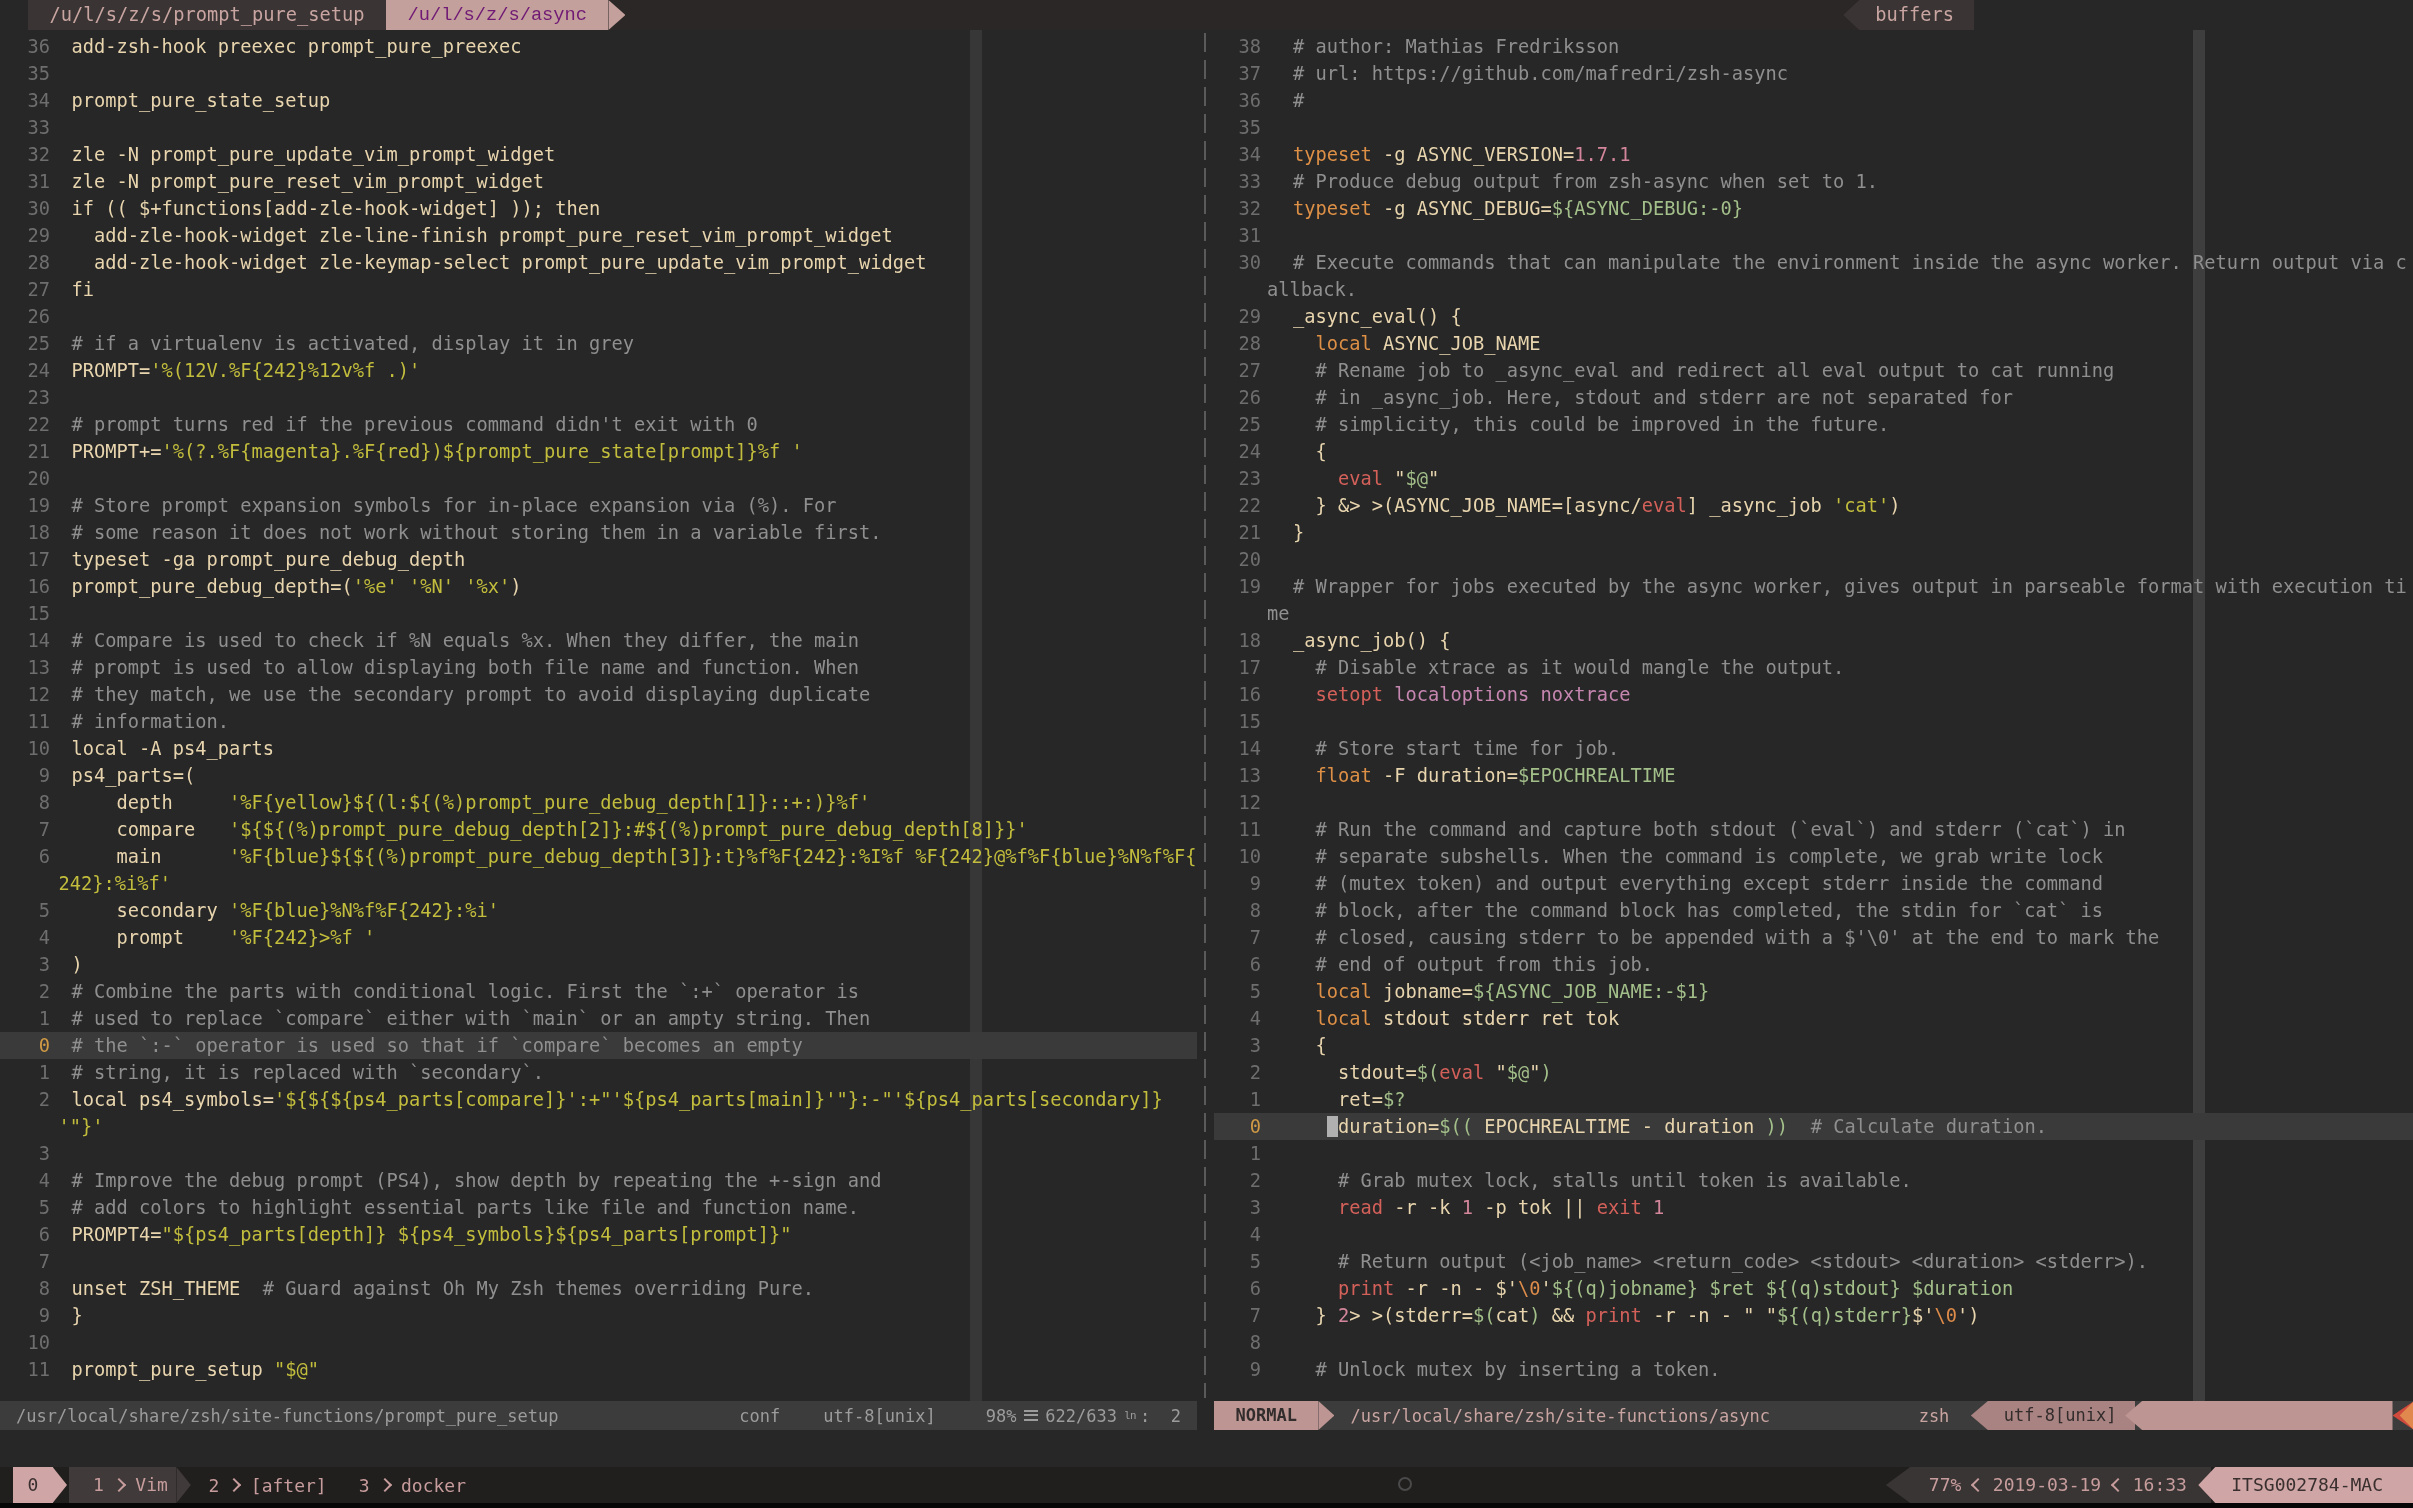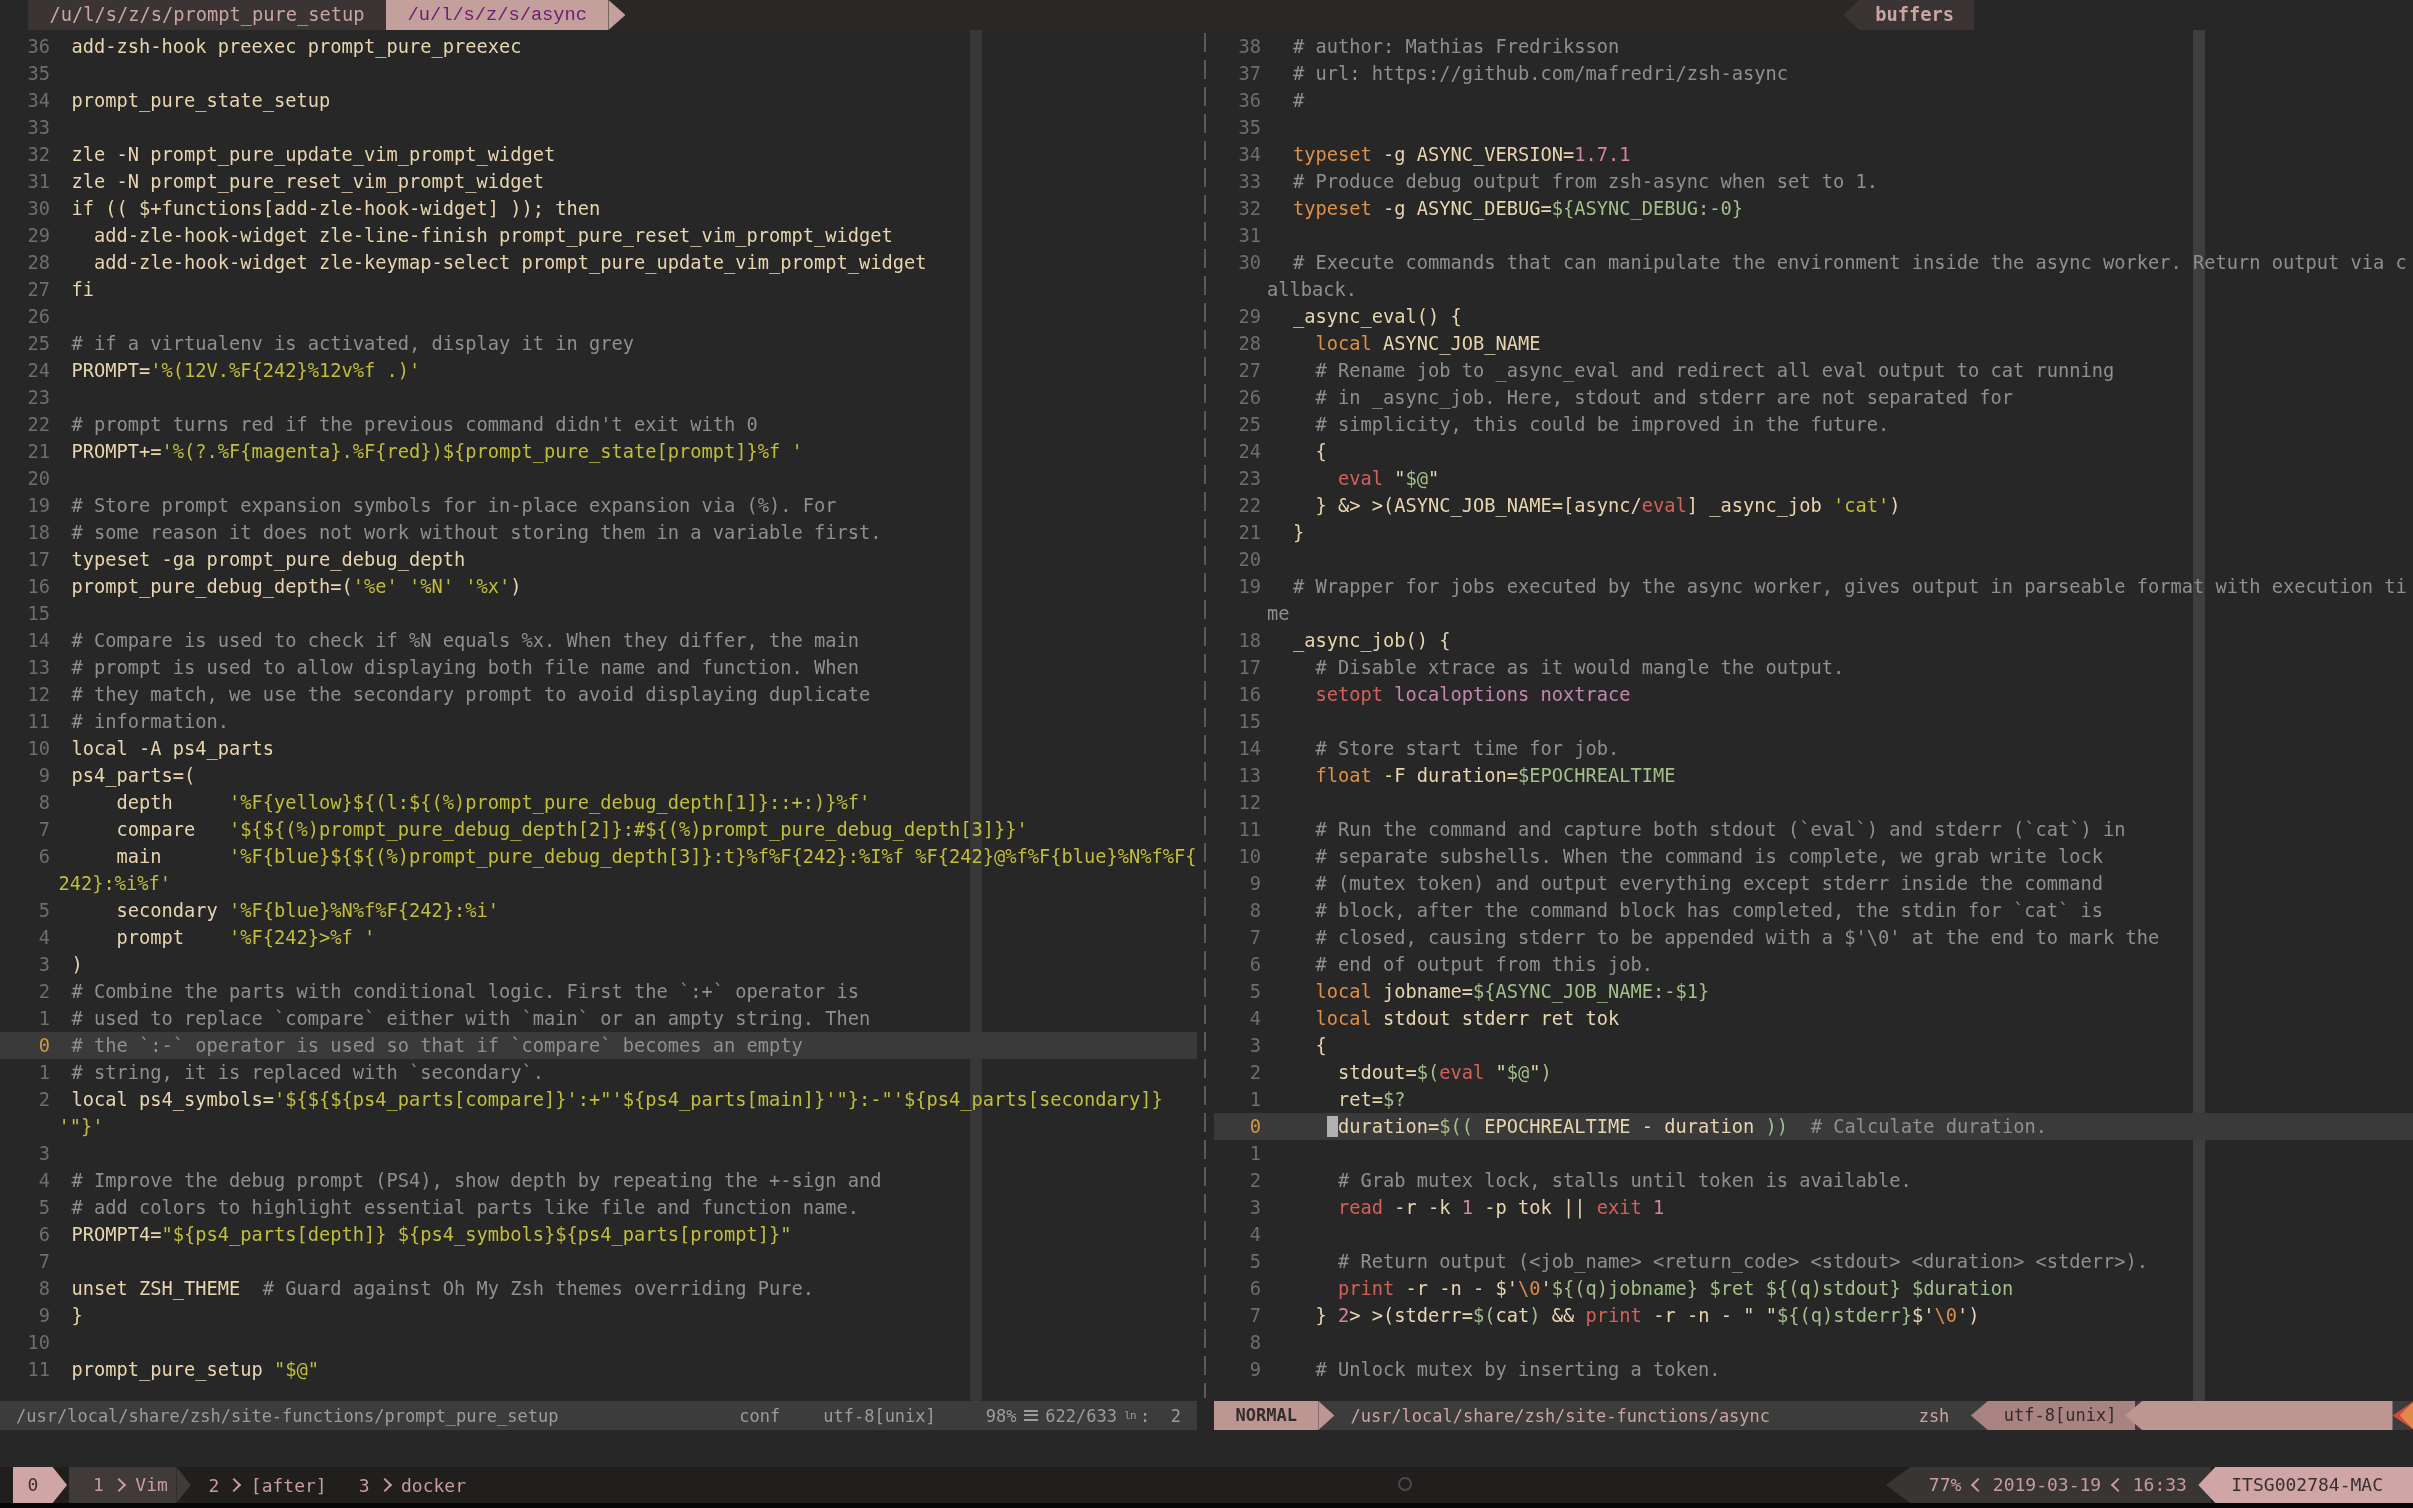--- a/index.html
+++ b/index.html
@@ -8,21 +8,21 @@
   
   .tabline{position:absolute;top:0;left:0;width:1946px;height:30px;background:#2b2726;display:flex;margin-left:28px;}
   .tabs{display:flex;height:30px;}
   .tab{position:relative;height:30px;line-height:30px;font-size:18.7px;padding:0 21.5px;
        background:#3a3534;color:#c9a5a2;white-space:pre;z-index:1;}
   .tab::after{content:"";position:absolute;right:-17px;top:0;width:17px;height:30px;
        background:inherit;clip-path:polygon(0 0,100% 50%,0 100%);z-index:3;}
   .tab.active{background:#c4a09c;color:#701a75;z-index:2;font-family:Liberation Mono, monospace;}
   .tabline-right{margin-left:auto;position:relative;height:30px;line-height:30px;font-size:18.7px;
        background:#3a3534;color:#c9a5a2;padding:0 20px 0 32px;
-       clip-path:polygon(0 50%,16px 0,100% 0,100% 100%,16px 100%);font-weight:bold;}
+       clip-path:polygon(0 50%,16px 0,100% 0,100% 100%,16px 100%);}
   
   .pane{position:absolute;top:30px;height:1371px;padding-top:2.9px;box-sizing:border-box;z-index:1;}
   .pane-left{left:0;width:1197px;}
   .pane-right{left:1214px;width:1200px;}
   .vdiv{position:absolute;left:1204px;top:33px;width:2.2px;height:1365px;z-index:0;
         background:repeating-linear-gradient(to bottom,#5a5a5a 0 18.7px,transparent 18.7px 27px);}
   .colorcolumn{position:absolute;top:30px;width:11.5px;height:1371px;background:#373737;z-index:0;}
   .cc-left{left:970px;}
   .cc-right{left:2193px;background:#3e3e3e;}
   .crow{display:flex;height:27px;line-height:27px;white-space:pre;font-size:18.7px;position:relative;z-index:1;}
@@ -129,21 +129,21 @@
     <div class="crow"><span class="lnum">17</span><span class="ltext"><span class="sy-t">typeset -ga prompt_pure_debug_depth</span></span></div>
     <div class="crow"><span class="lnum">16</span><span class="ltext"><span class="sy-t">prompt_pure_debug_depth=(</span><span class="sy-s">'%e'</span><span class="sy-t"> </span><span class="sy-s">'%N'</span><span class="sy-t"> </span><span class="sy-s">'%x'</span><span class="sy-t">)</span></span></div>
     <div class="crow"><span class="lnum">15</span><span class="ltext"></span></div>
     <div class="crow"><span class="lnum">14</span><span class="ltext"><span class="sy-c"># Compare is used to check if %N equals %x. When they differ, the main</span></span></div>
     <div class="crow"><span class="lnum">13</span><span class="ltext"><span class="sy-c"># prompt is used to allow displaying both file name and function. When</span></span></div>
     <div class="crow"><span class="lnum">12</span><span class="ltext"><span class="sy-c"># they match, we use the secondary prompt to avoid displaying duplicate</span></span></div>
     <div class="crow"><span class="lnum">11</span><span class="ltext"><span class="sy-c"># information.</span></span></div>
     <div class="crow"><span class="lnum">10</span><span class="ltext"><span class="sy-t">local -A ps4_parts</span></span></div>
     <div class="crow"><span class="lnum">9</span><span class="ltext"><span class="sy-t">ps4_parts=(</span></span></div>
     <div class="crow"><span class="lnum">8</span><span class="ltext"><span class="sy-t">    depth     </span><span class="sy-s">'%F{yellow}${(l:${(%)prompt_pure_debug_depth[1]}::+:)}%f'</span></span></div>
-    <div class="crow"><span class="lnum">7</span><span class="ltext"><span class="sy-t">    compare   </span><span class="sy-s">'${${(%)prompt_pure_debug_depth[2]}:#${(%)prompt_pure_debug_depth[3]}}'</span></span></div>
+    <div class="crow"><span class="lnum">7</span><span class="ltext"><span class="sy-t">    compare   </span><span class="sy-s">'${${(%)prompt_pure_debug_depth[2]}:#${(%)prompt_pure_debug_depth[8]}}'</span></span></div>
     <div class="crow"><span class="lnum">6</span><span class="ltext"><span class="sy-t">    main      </span><span class="sy-s">'%F{blue}${${(%)prompt_pure_debug_depth[3]}:t}%f%F{242}:%I%f %F{242}@%f%F{blue}%N%f%F{</span></span></div>
     <div class="crow wrap"><span class="lnum"></span><span class="ltext"><span class="sy-s">242}:%i%f'</span></span></div>
     <div class="crow"><span class="lnum">5</span><span class="ltext"><span class="sy-t">    secondary </span><span class="sy-s">'%F{blue}%N%f%F{242}:%i'</span></span></div>
     <div class="crow"><span class="lnum">4</span><span class="ltext"><span class="sy-t">    prompt    </span><span class="sy-s">'%F{242}&gt;%f '</span></span></div>
     <div class="crow"><span class="lnum">3</span><span class="ltext"><span class="sy-t">)</span></span></div>
     <div class="crow"><span class="lnum">2</span><span class="ltext"><span class="sy-c"># Combine the parts with conditional logic. First the `:+` operator is</span></span></div>
     <div class="crow"><span class="lnum">1</span><span class="ltext"><span class="sy-c"># used to replace `compare` either with `main` or an ampty string. Then</span></span></div>
     <div class="crow cur"><span class="lnum">0</span><span class="ltext"><span class="sy-c"># the `:-` operator is used so that if `compare` becomes an empty</span></span></div>
     <div class="crow"><span class="lnum">1</span><span class="ltext"><span class="sy-c"># string, it is replaced with `secondary`.</span></span></div>
     <div class="crow"><span class="lnum">2</span><span class="ltext"><span class="sy-t">local ps4_symbols=</span><span class="sy-s">'${${${ps4_parts[compare]}':+"'${ps4_parts[main]}'"}:-"'${ps4_parts[secondary]}</span></span></div>

